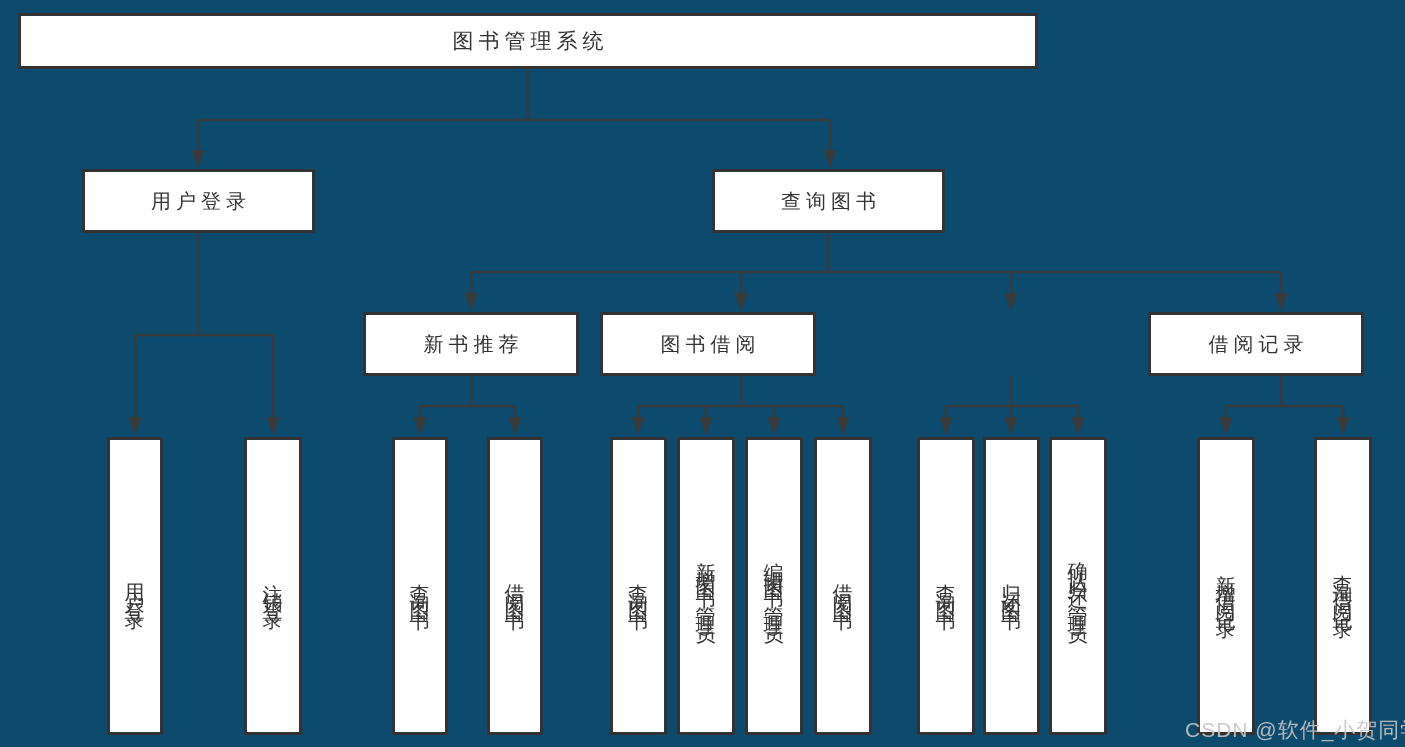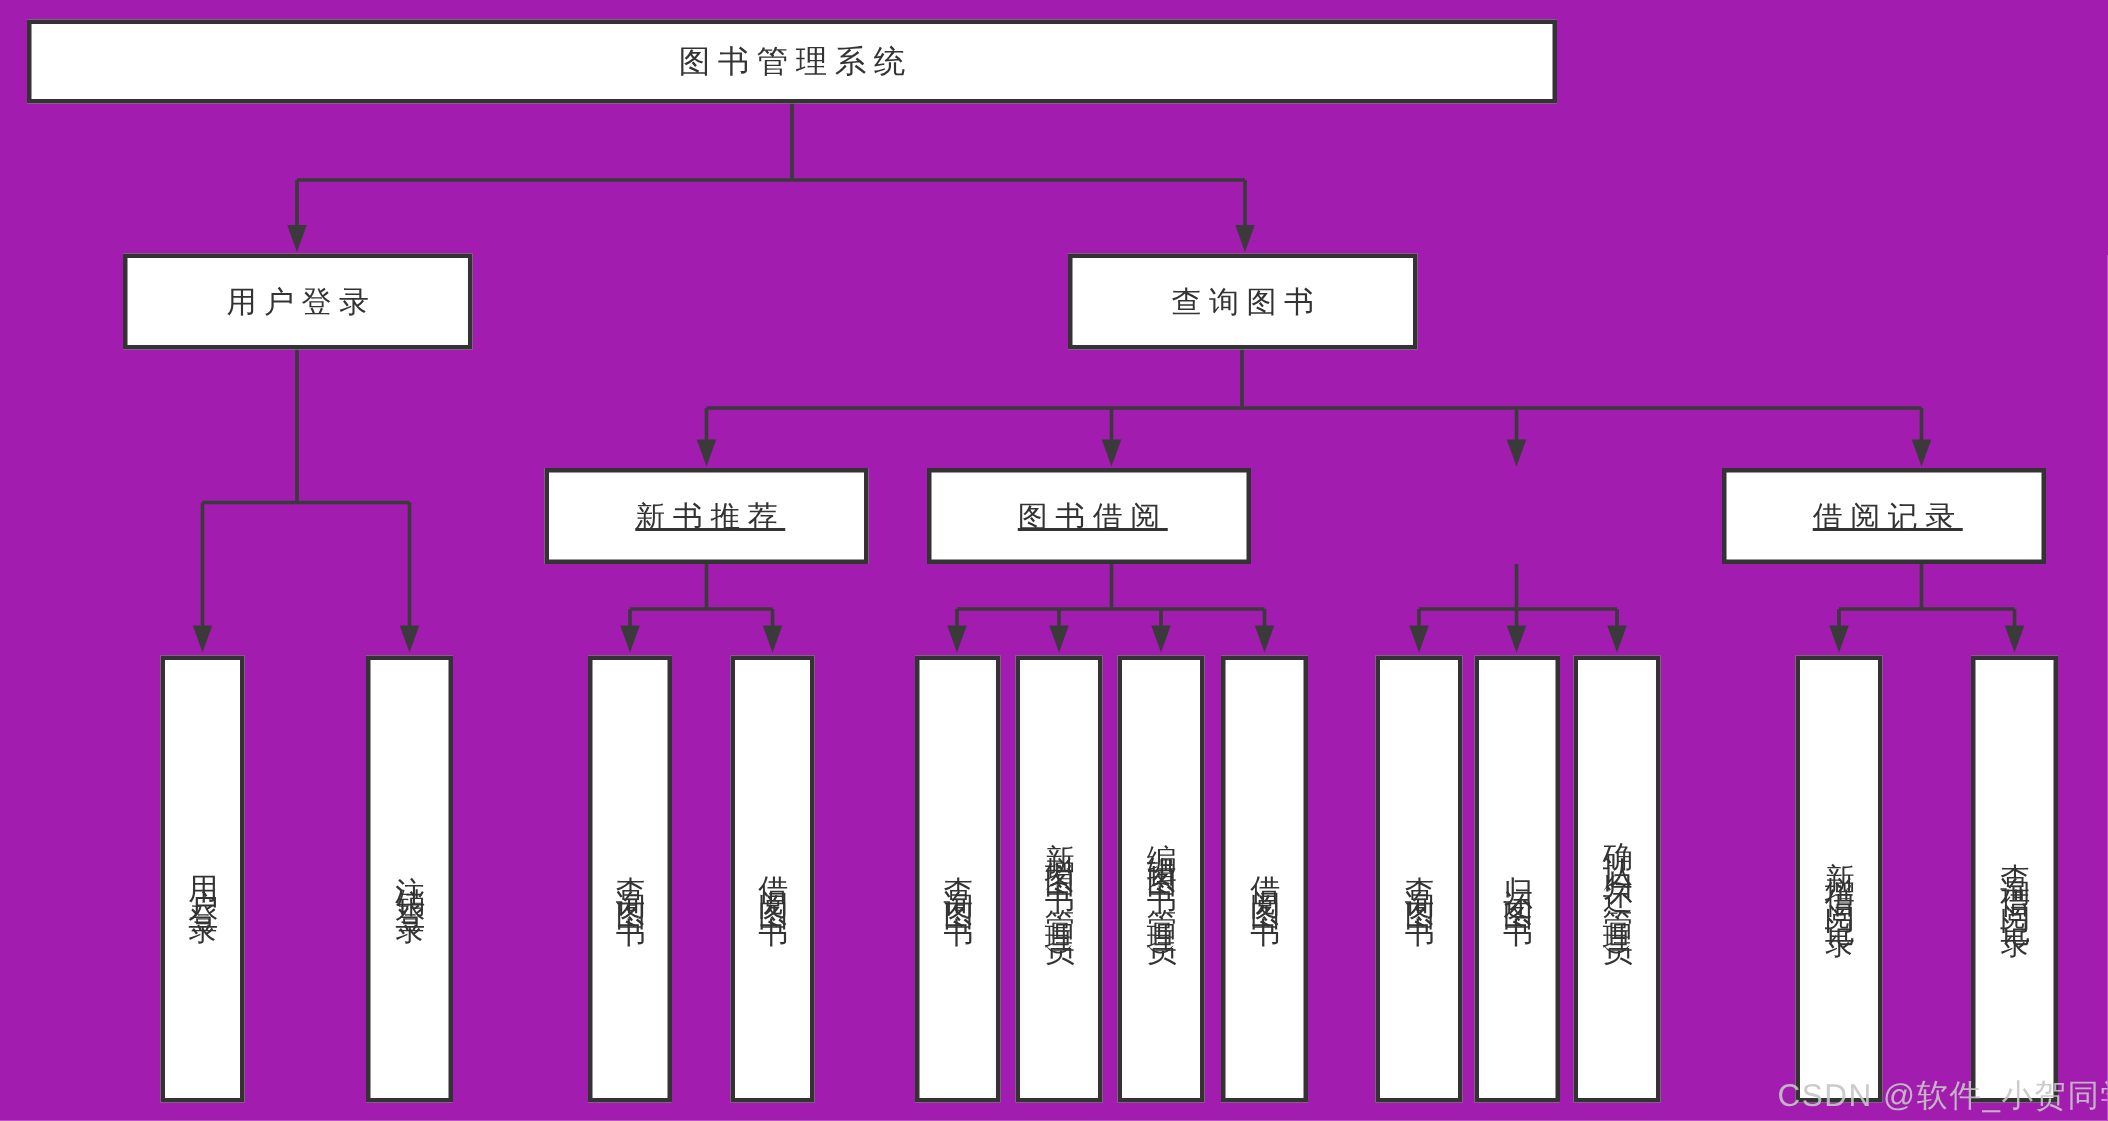--- a/index.html
+++ b/index.html
@@ -4,21 +4,21 @@
 <style>
   html, body { margin: 0; padding: 0; }
   body {
     font-family: "Liberation Sans", sans-serif;
     background: #ffffff;
   }
   .canvas {
     position: relative;
     width: 1405px;
     height: 747px;
-    background: #a21caf;
+    background: #0c4a6e;
     overflow: hidden;
   }
   .connectors {
     position: absolute;
     left: 0; top: 0;
     width: 1405px; height: 747px;
     z-index: 1;
   }
   .connectors path {
     stroke: #3a3a3a;
@@ -41,21 +41,21 @@
     z-index: 2;
   }
   .box.h {
     font-size: 20px;
     letter-spacing: 5px;
     text-indent: 5px; 
     white-space: nowrap;
   }
   .box.root  { left: 18px;  top: 13px;  width: 1020px; height: 56px; font-size: 21px; }
   .box.lvl2  { top: 169px; width: 233px; height: 64px; }
-  .box.lvl3  { top: 312px; width: 216px; height: 64px; text-decoration: underline; }
+  .box.lvl3  { top: 312px; width: 216px; height: 64px; }
   .box.leaf  { top: 437px; height: 298px; }
   .leaf span {
     writing-mode: vertical-rl;
     text-orientation: mixed;
     font-size: 20px;
     letter-spacing: 9px;
     line-height: 1;
     color: #333333;
   }
   .watermark {
@@ -124,21 +124,21 @@
       <polygon points="1336.5,417 1349.5,417 1343,435"></polygon>
     </g>
   </svg>
 
   <div class="box root h">图书管理系统</div>
 
   <div class="box lvl2 h" style="left:82px">用户登录</div>
   <div class="box lvl2 h" style="left:712px">查询图书</div>
 
   <div class="box lvl3 h" style="left:363px">新书推荐</div>
-  <div class="box lvl3 h" style="left:618px">图书借阅</div>
+  <div class="box lvl3 h" style="left:600px">图书借阅</div>
   <div class="box lvl3 h" style="left:1148px">借阅记录</div>
 
   <div class="box leaf" style="left:107px;width:56px">
       <span>用户登录</span>
     </div>
   <div class="box leaf" style="left:244px;width:58px">
       <span>注销登录</span>
     </div>
 
   <div class="box leaf" style="left:392px;width:56px">

